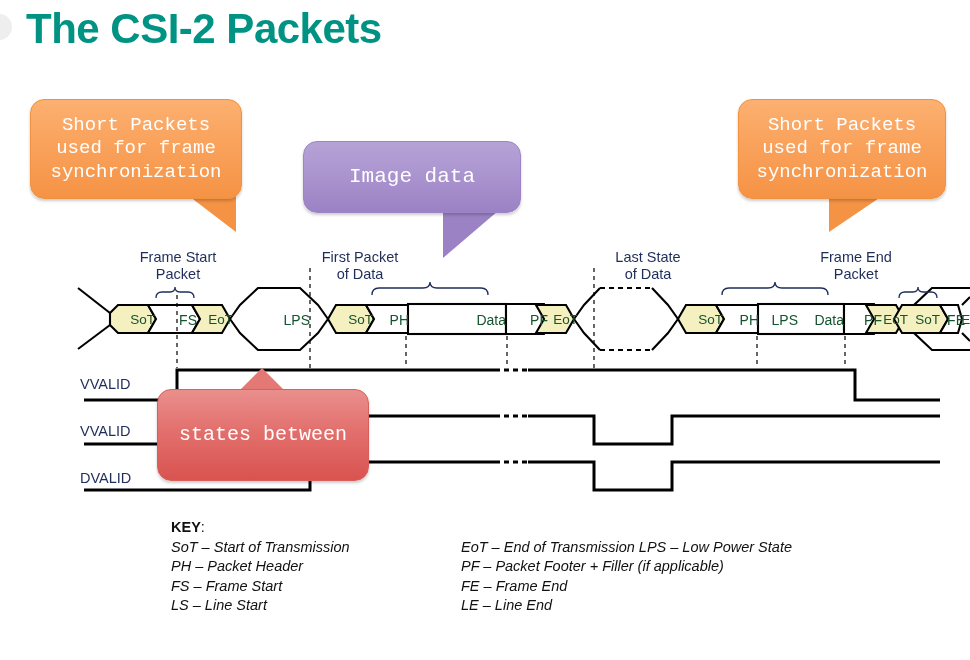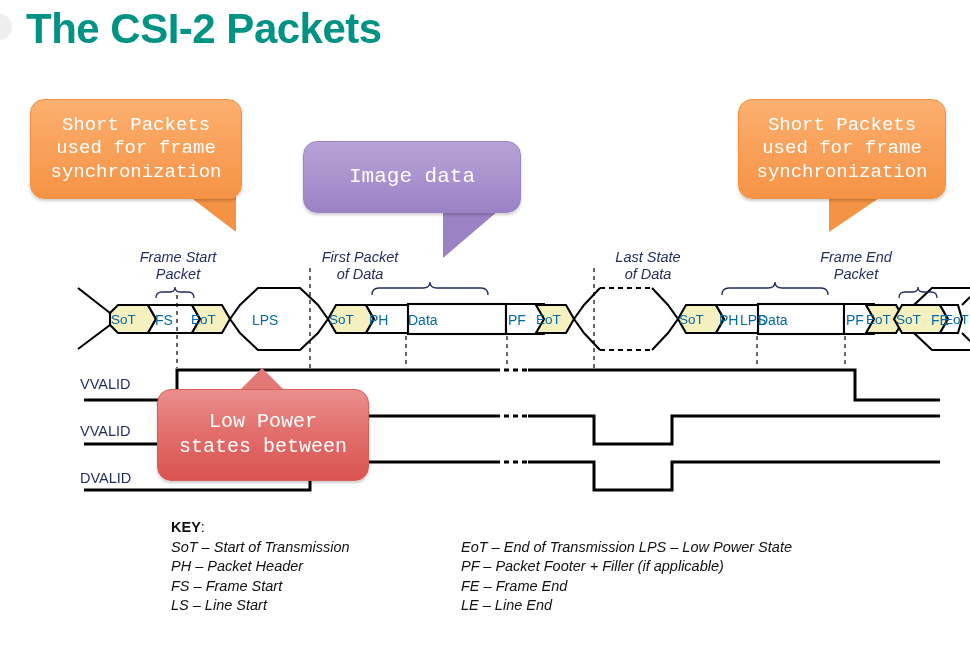--- a/index.html
+++ b/index.html
@@ -80,27 +80,26 @@
   #callout-low   { left: 157px; top: 389px; width: 212px; height: 92px; z-index: 6; }
 
   
   .dg-label {
     position: absolute;
     color: #1f2d5a;
     font-size: 14.5px;
     text-align: center;
     line-height: 1.18;
     white-space: nowrap;
-    font-style: italic;
   }
   .cell-text {
     position: absolute;
-    color: #0369a1;
+    color: #14532d;
     font-size: 14px;
-    text-align: left;
+    text-align: right;
     white-space: nowrap;
   }
   .wave-label {
     position: absolute;
     color: #1f2d5a;
     font-size: 14.5px;
     white-space: nowrap;
   }
 
   
@@ -291,21 +290,20 @@
   </div>
 
   <div class="callout callout-purple" id="callout-image" style="z-index:5;">
     <span>
       <span>Image data</span>
     </span>
   </div>
 
   <div class="callout callout-red" id="callout-low">
     <span>
-      <span>Low Power</span>
       <span>states between</span>
     </span>
   </div>
 
   <div id="key-block">
     <div>
       <span id="key-heading">KEY</span><span id="key-heading-colon">:</span>
     </div>
     <div class="key-cols" style="height:80px;">
       <div class="key-col-left">

